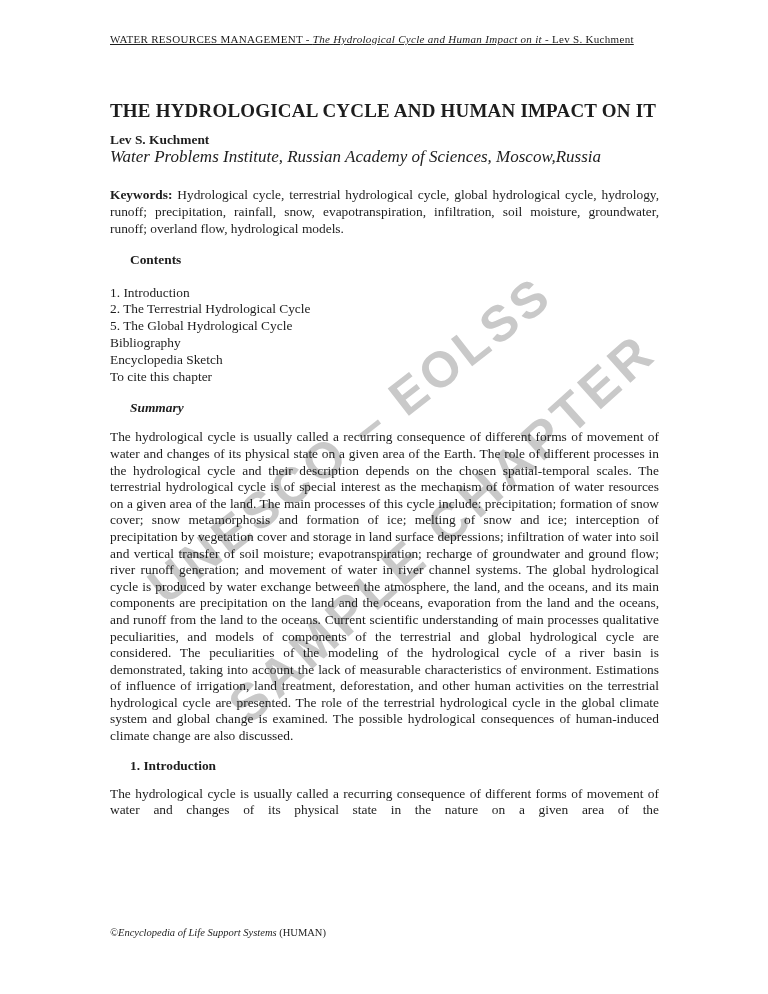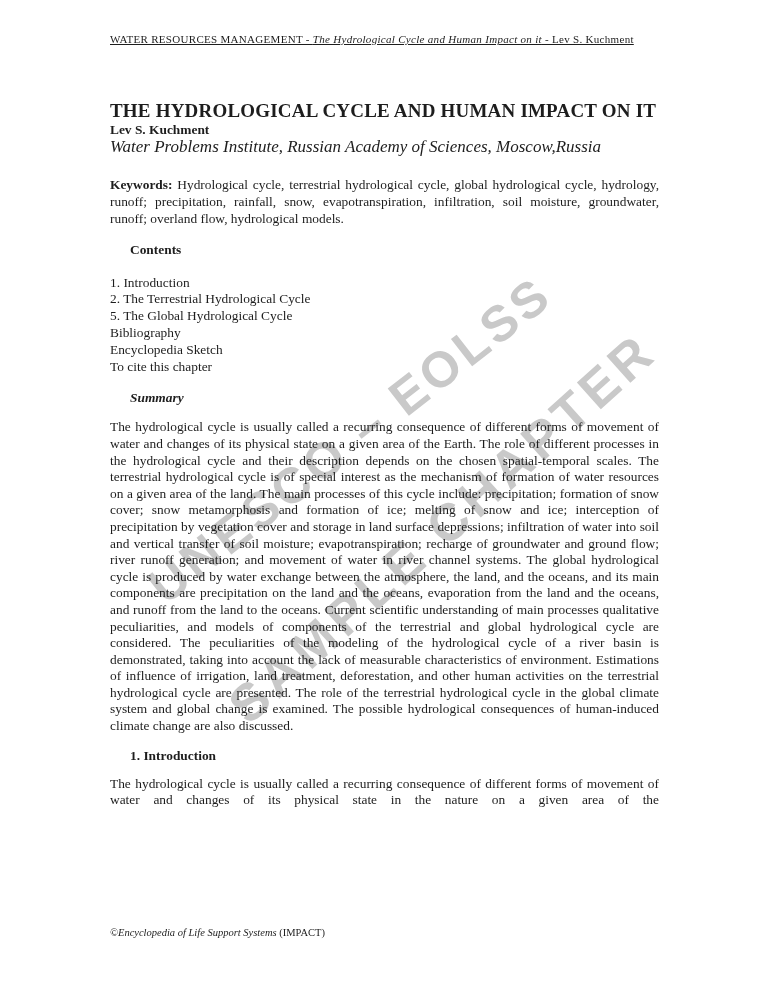--- a/index.html
+++ b/index.html
@@ -52,20 +52,21 @@
   }
   .header-line .it { font-style: italic; }
   .doc-title {
     margin-top: 55px;
     font-size: 19px;
     line-height: 21px;
     font-weight: bold;
     letter-spacing: 0.2px;
   }
   .author {
+    margin-top: 10px;
     font-size: 13.4px;
     line-height: 17px;
     font-weight: bold;
   }
   .affiliation {
     font-size: 17px;
     line-height: 17px;
     font-style: italic;
   }
   .keywords {
@@ -143,15 +144,15 @@
     <div class="block-heading summary-heading">Summary</div>
 
     <div class="body-para">The hydrological cycle is usually called a recurring consequence of different forms of movement of water and changes of its physical state on a given area of the Earth. The role of different processes in the hydrological cycle and their description depends on the chosen spatial-temporal scales. The terrestrial hydrological cycle is of special interest as the mechanism of formation of water resources on a given area of the land. The main processes of this cycle include: precipitation; formation of snow cover; snow metamorphosis and formation of ice; melting of snow and ice; interception of precipitation by vegetation cover and storage in land surface depressions; infiltration of water into soil and vertical transfer of soil moisture; evapotranspiration; recharge of groundwater and ground flow; river runoff generation; and movement of water in river channel systems. The global hydrological cycle is produced by water exchange between the atmosphere, the land, and the oceans, and its main components are precipitation on the land and the oceans, evaporation from the land and the oceans, and runoff from the land to the oceans. Current scientific understanding of main processes qualitative peculiarities, and models of components of the terrestrial and global hydrological cycle are considered. The peculiarities of the modeling of the hydrological cycle of a river basin is demonstrated, taking into account the lack of measurable characteristics of environment. Estimations of influence of irrigation, land treatment, deforestation, and other human activities on the terrestrial hydrological cycle are presented. The role of the terrestrial hydrological cycle in the global climate system and global change is examined. The possible hydrological consequences of human-induced climate change are also discussed.</div>
 
     <div class="block-heading intro-heading">1. Introduction</div>
 
     <div class="body-para intro-para">The hydrological cycle is usually called a recurring consequence of different forms of movement of water and changes of its physical state in the nature on a given area of the</div>
 
   </div>
 
-  <div class="footer-line"><span class="it">©Encyclopedia of Life Support Systems</span><span> (IMPACT)</span></div>
+  <div class="footer-line"><span class="it">©Encyclopedia of Life Support Systems</span><span> (HUMAN)</span></div>
 
 </div>
 
 </body></html>

